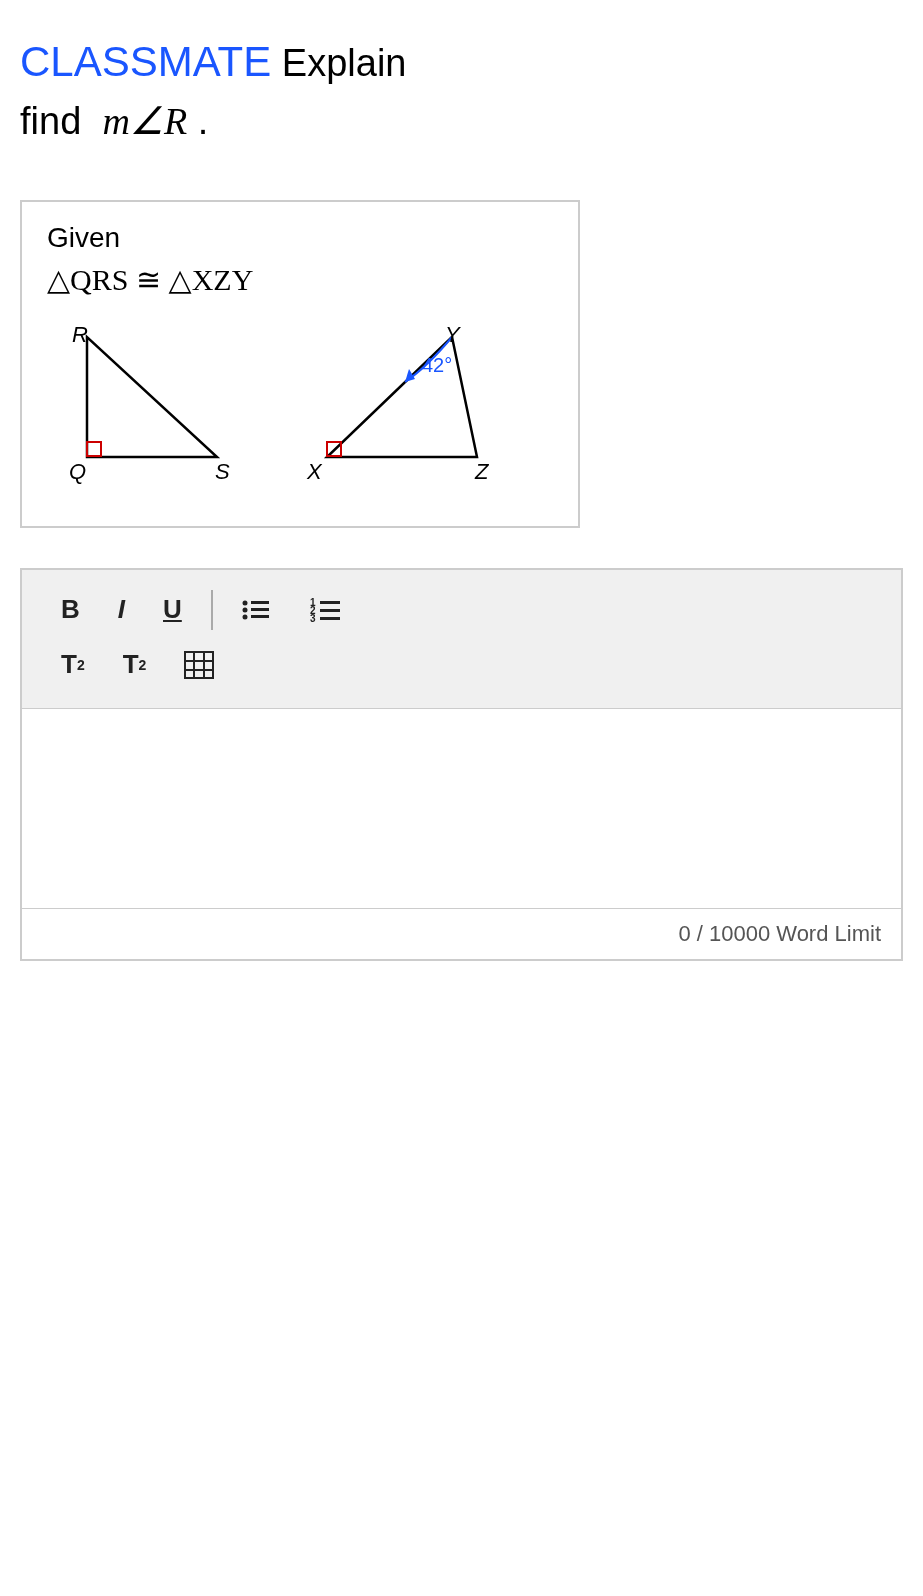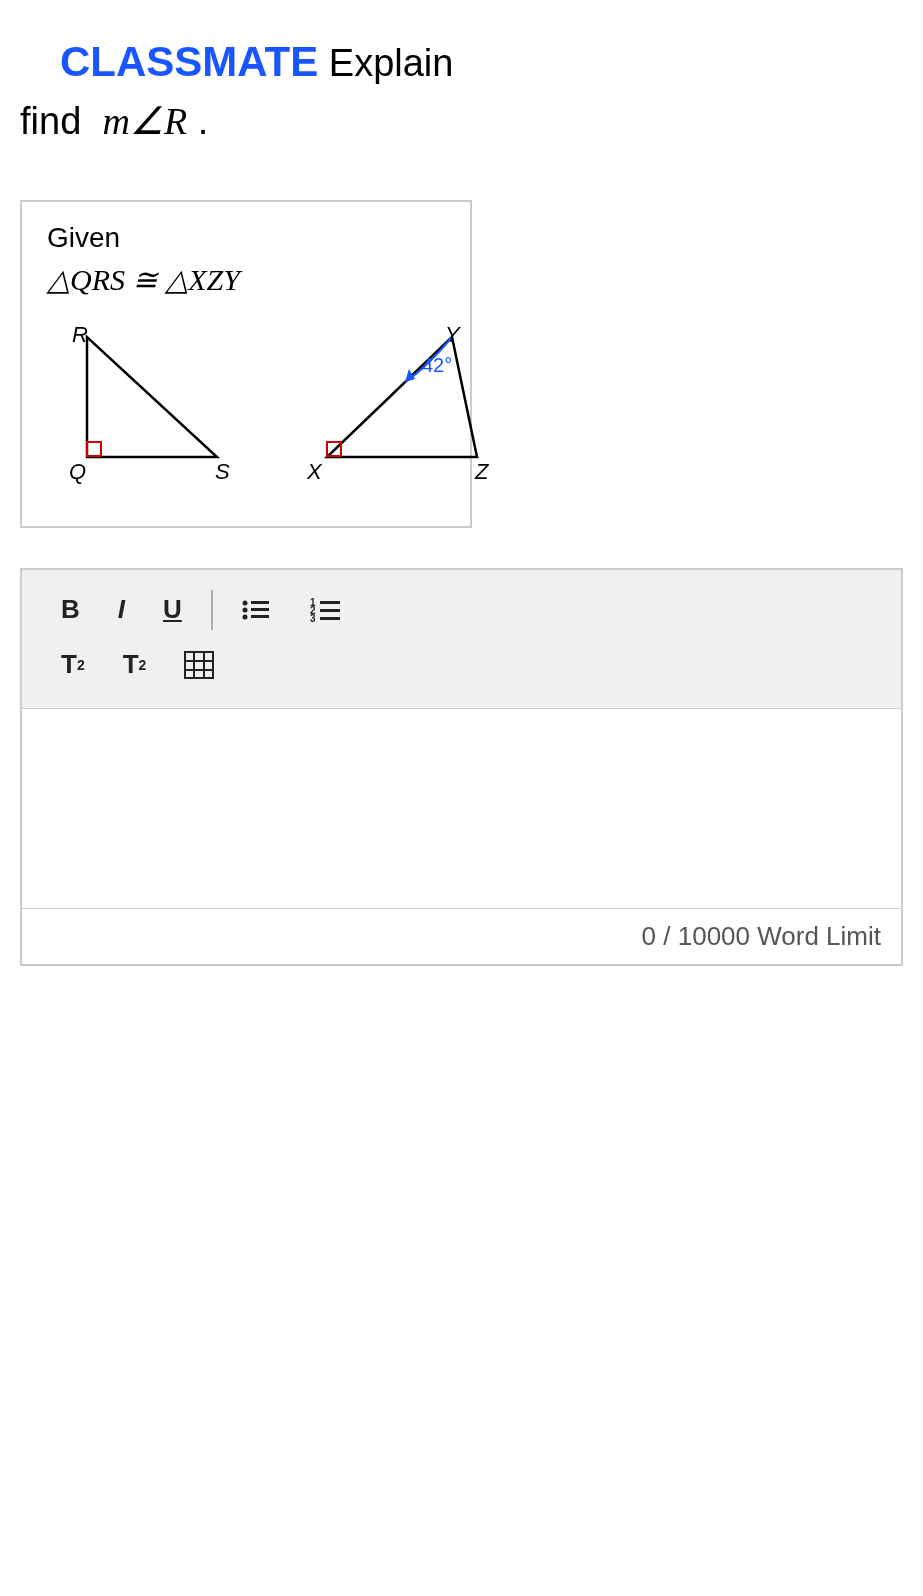--- a/index.html
+++ b/index.html
@@ -16,56 +16,54 @@
       padding: 20px;
       color: #000;
     }
 
     .top-section {
       padding: 10px 0 20px 0;
     }
 
     .classmate-label {
       font-size: 42px;
-      font-weight: bold;
+      font-weight: normal;
       color: #1a56ff;
       font-family: Arial, sans-serif;
       display: inline;
-      margin-left: 40px;
     }
 
     .instruction-line {
       font-size: 38px;
       line-height: 1.5;
       font-family: Arial, sans-serif;
     }
 
     .math-italic {
       font-style: italic;
       font-family: 'Times New Roman', serif;
       text-align: right;
     }
 
     .given-box {
       border: 2px solid #ccc;
-      width: 452px;
+      width: 560px;
       margin: 30px 0 40px 0;
       padding: 20px 11px 25px 25px;
       background: #fff;
     }
 
     .given-title {
       font-size: 28px;
       font-family: Arial, sans-serif;
       margin-bottom: 8px;
     }
 
     .given-equation {
       font-size: 30px;
-      font-style: italic;
       font-family: 'Times New Roman', serif;
       margin-bottom: 20px;
     }
 
     .triangles-container {
       display: flex;
       gap: 60px;
       align-items: flex-end;
       padding: 10px 10px 10px 20px;
     }
@@ -130,21 +128,21 @@
     .editor-area {
       min-height: 200px;
       padding: 20px;
       background: #fff;
       border-bottom: 1px solid #ccc;
     }
 
     .word-count {
       text-align: right;
       padding: 12px 20px;
-      font-size: 26px;
+      font-size: 22px;
       color: #555;
       font-family: Arial, sans-serif;
       background: #fff;
     }
   </style>
 </head>
 <body>
 
 <div class="top-section">
   <div class="instruction-line">

